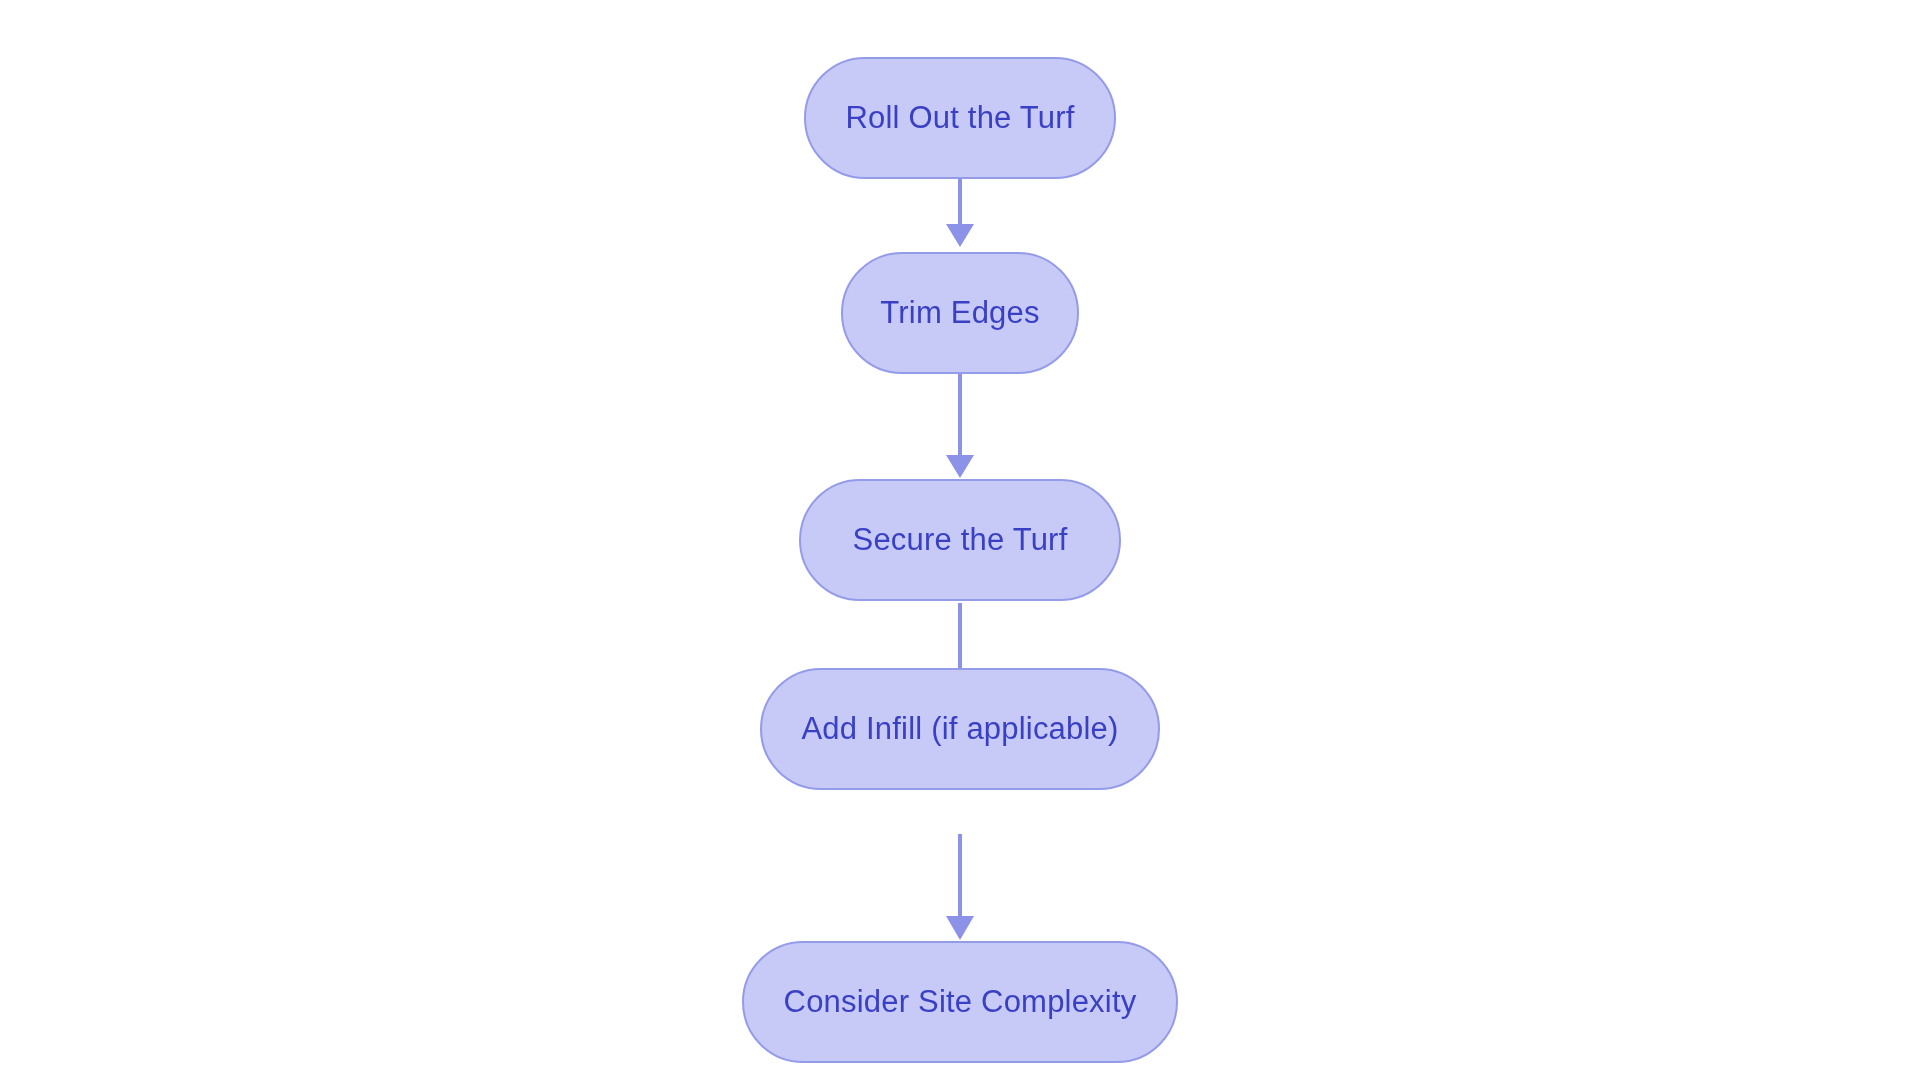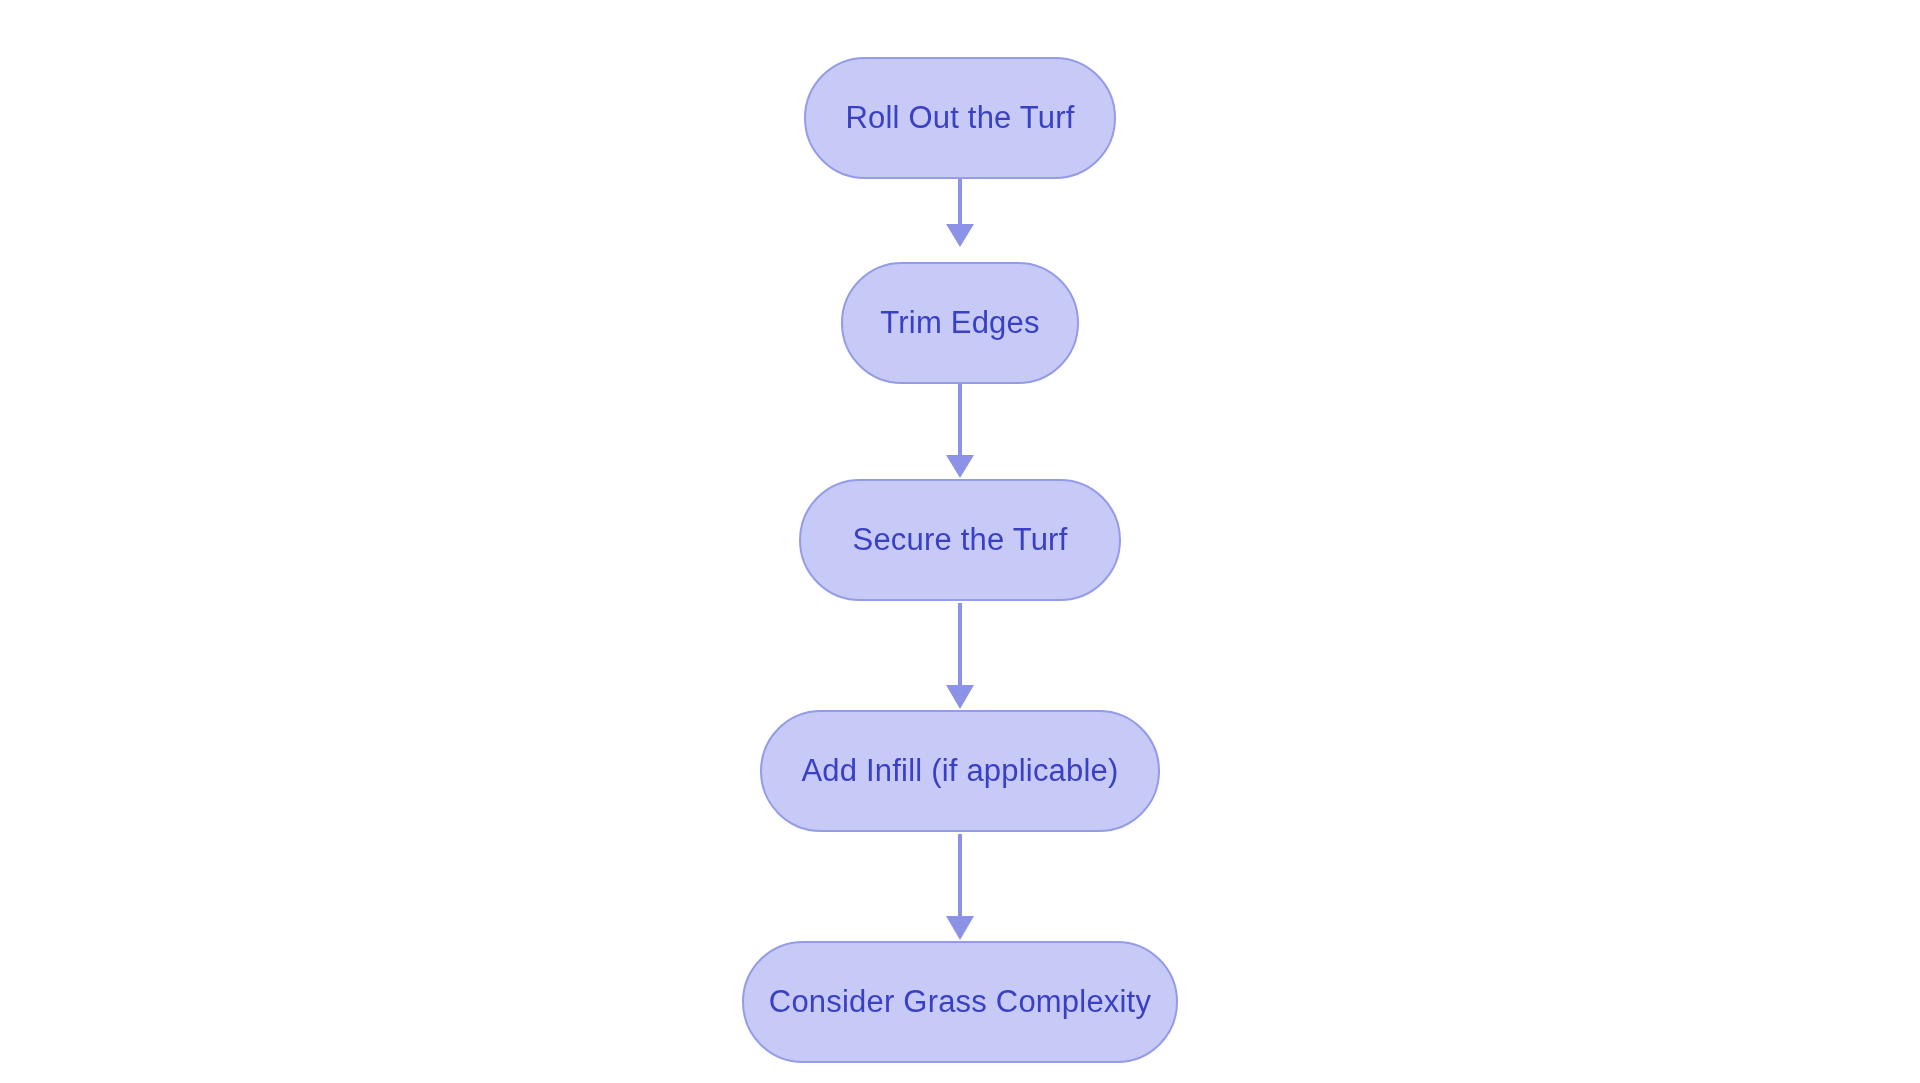--- a/index.html
+++ b/index.html
@@ -31,23 +31,23 @@
     border-radius: 61px;
     display: flex;
     align-items: center;
     justify-content: center;
     color: var(--text-color);
     font-size: 31px;
     letter-spacing: 0.2px;
     white-space: nowrap;
   }
   .node-1 { top: 12px;  width: 312px; margin-top: 45px; }
-  .node-2 { top: 262px; width: 238px; }
+  .node-2 { top: 252px; width: 238px; }
   .node-3 { top: 479px; width: 322px; }
-  .node-4 { top: 710px; width: 400px; }
+  .node-4 { top: 668px; width: 400px; }
   .node-5 { top: 941px; width: 436px; }
   .edges-layer {
     position: absolute;
     top: 0; left: 0;
     width: 1920px; height: 1083px;
     pointer-events: none;
   }
   .edge-line { stroke: var(--arrow-color); stroke-width: 4; }
   .edge-head { fill: var(--arrow-color); }
 </style>
@@ -85,16 +85,16 @@
 
   <div class="flow-node node-3">
     <span>Secure the Turf</span>
   </div>
 
   <div class="flow-node node-4">
     <span>Add Infill (if applicable)</span>
   </div>
 
   <div class="flow-node node-5">
-    <span>Consider Grass Complexity</span>
+    <span>Consider Site Complexity</span>
   </div>
 
 </div>
 
 </body></html>

